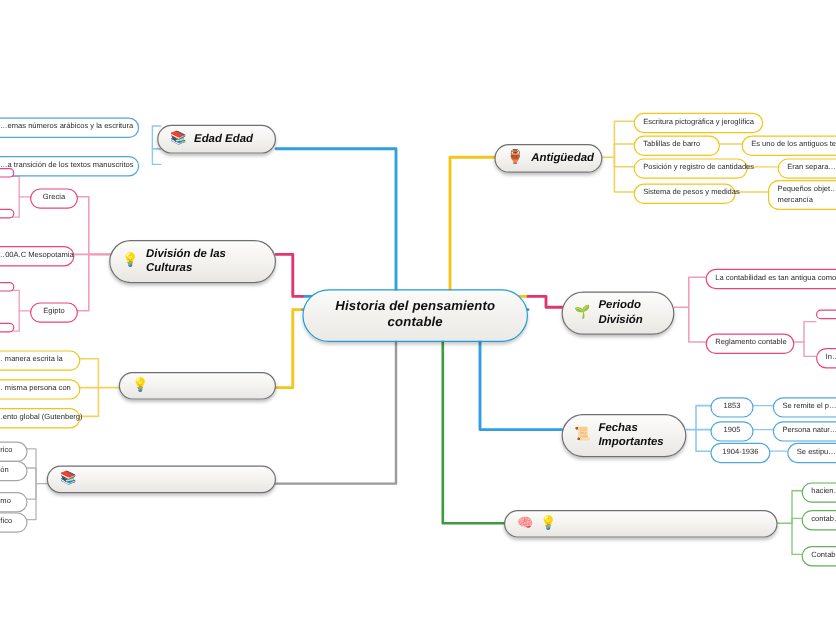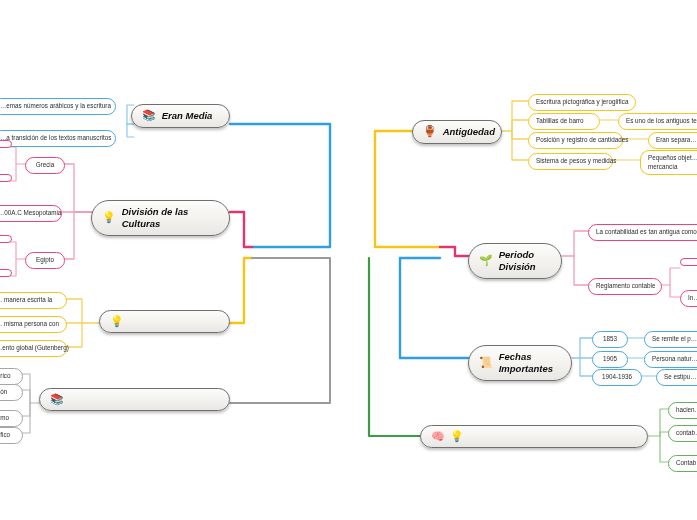--- a/index.html
+++ b/index.html
@@ -128,24 +128,27 @@
       <path d="M628,358 L644,358" stroke="#8ec8ec" stroke-width="1.1"></path>
       <path d="M642,376 L656,376" stroke="#8ec8ec" stroke-width="1.1"></path>
 
       <path d="M369,258 L369,436 L420,436" stroke="#3d9b42" stroke-width="2.2"></path>
       <path d="M648,436 L660,436 L660,409 L668,409" stroke="#8cc97f" stroke-width="1.2"></path>
       <path d="M660,436 L660,432 L668,432" stroke="#8cc97f" stroke-width="1.2"></path>
       <path d="M660,436 L660,462 L668,462" stroke="#8cc97f" stroke-width="1.2"></path>
     </g>
   </svg>
 
+  <div class="node root" style="left:252px;top:241px;width:188px;">
+    <span class="txt">Historia del pensamiento contable</span>
+  </div>
 
   <div class="node main" style="left:131px;top:104px;width:99px;">
     <span class="ico">📚</span>
-    <span class="txt">Eran Media</span>
+    <span class="txt">Edad Edad</span>
   </div>
   <div class="node leaf c-blue" style="left:-8px;top:98px;width:124px;">
     <span class="txt">…emas números arábicos y la escritura</span>
   </div>
   <div class="node leaf c-blue" style="left:-8px;top:130px;width:124px;">
     <span class="txt">…a transición de los textos manuscritos</span>
   </div>
 
   <div class="node main" style="left:91px;top:200px;width:139px;">
     <span class="ico">💡</span>

